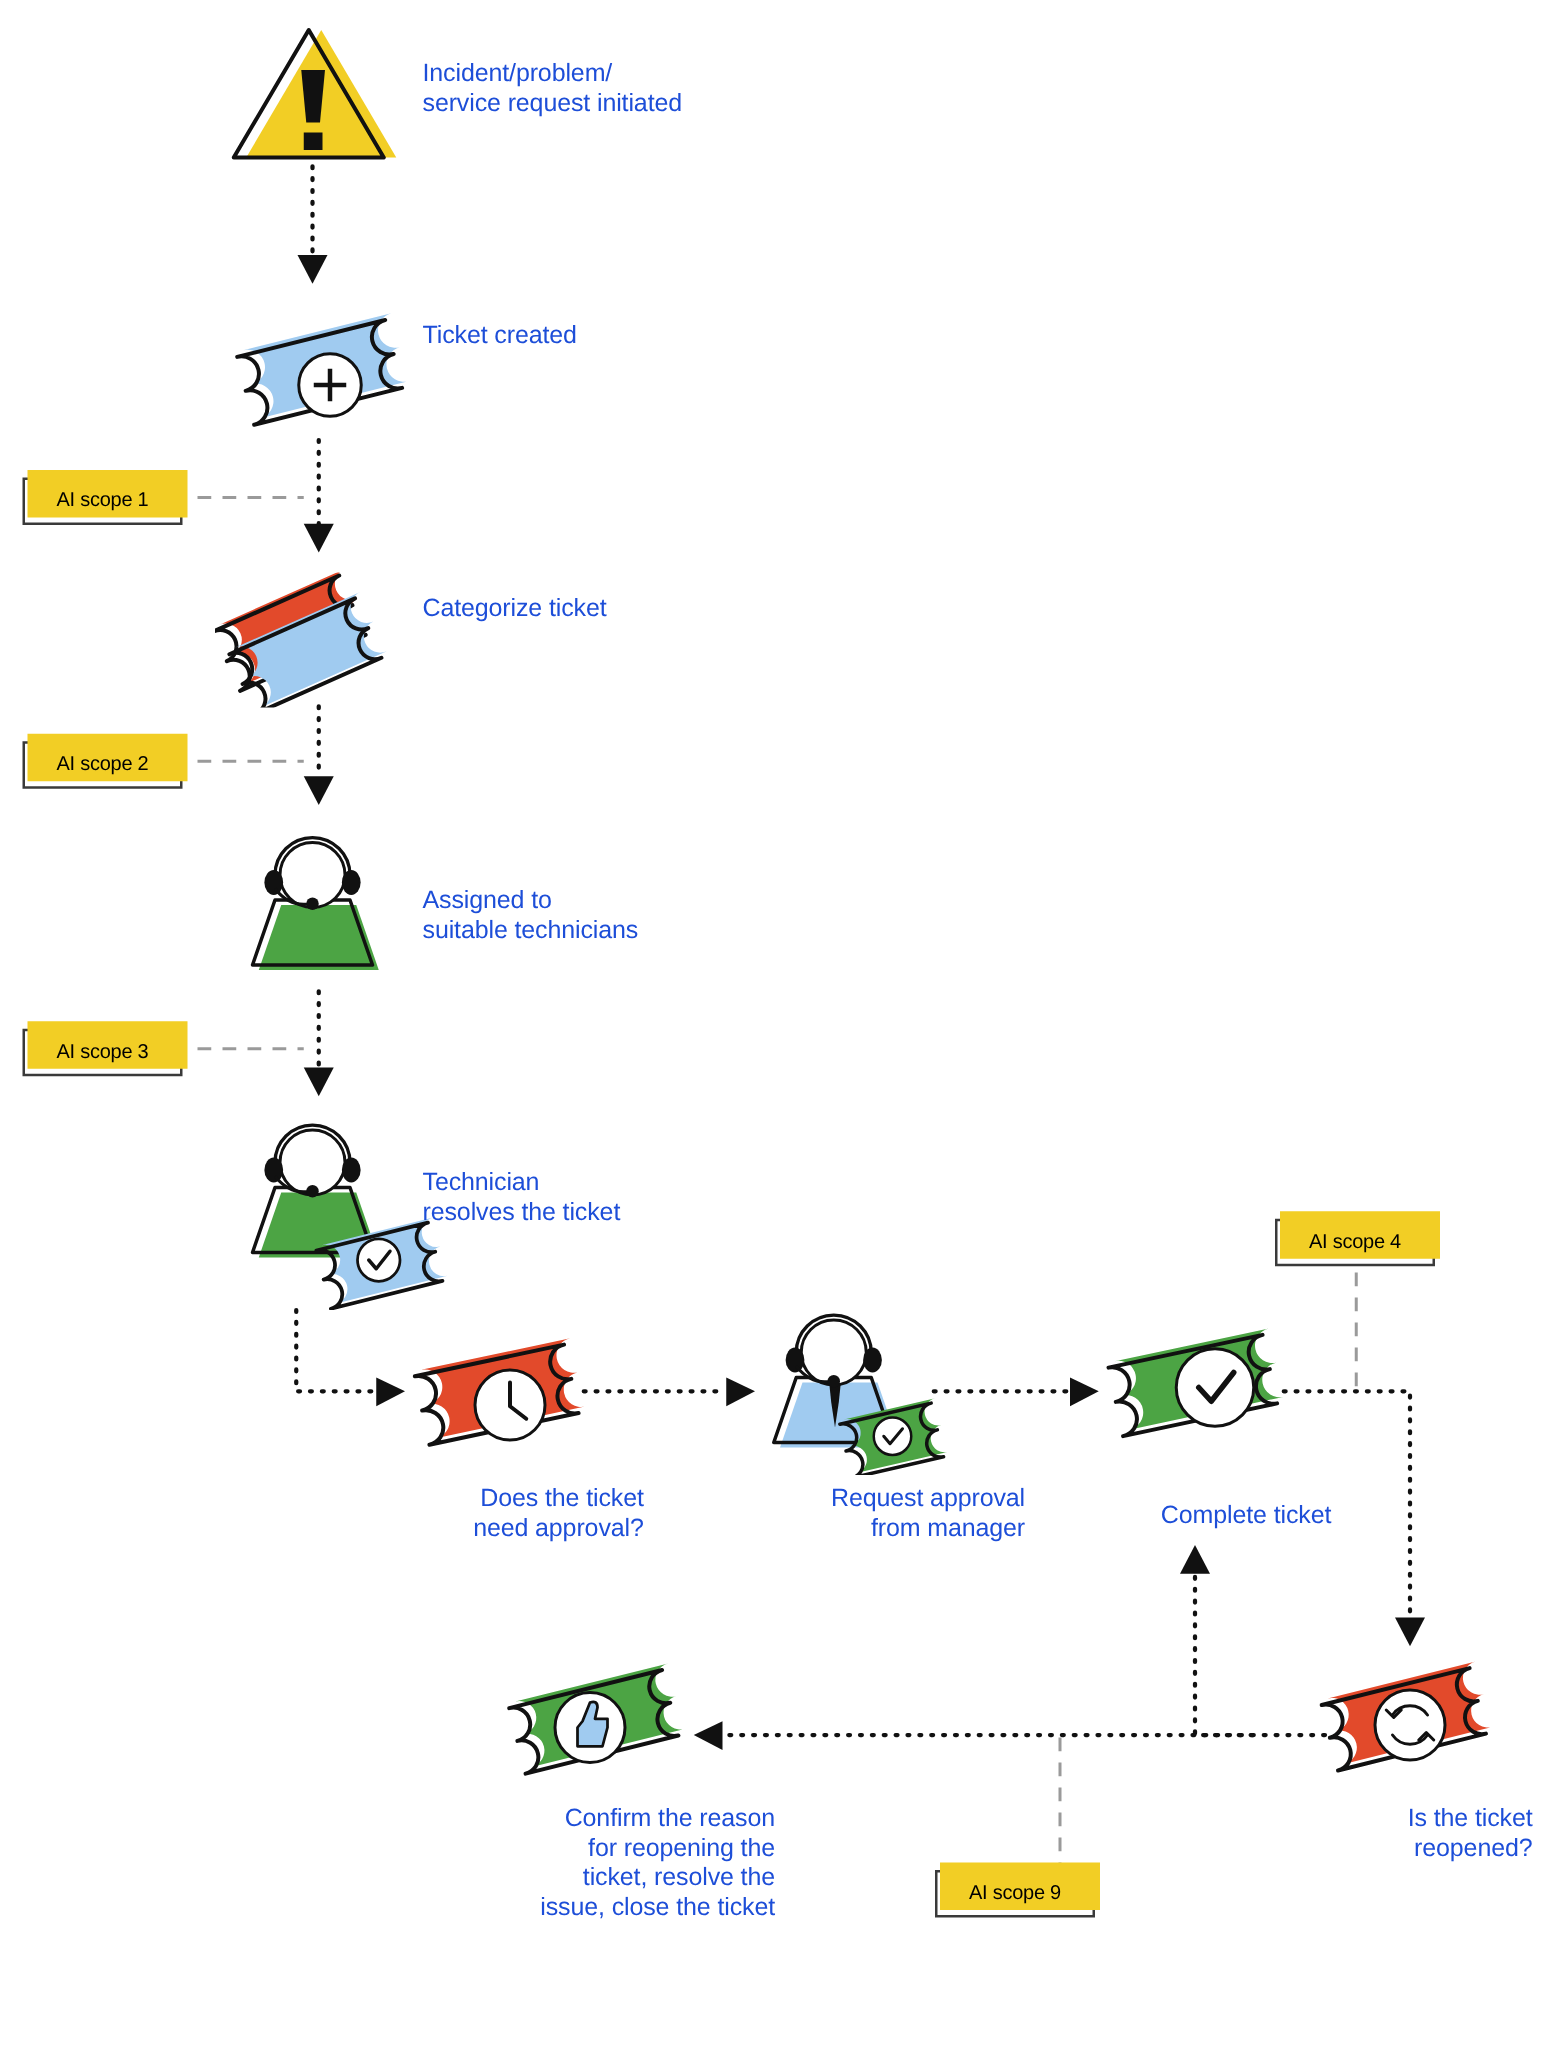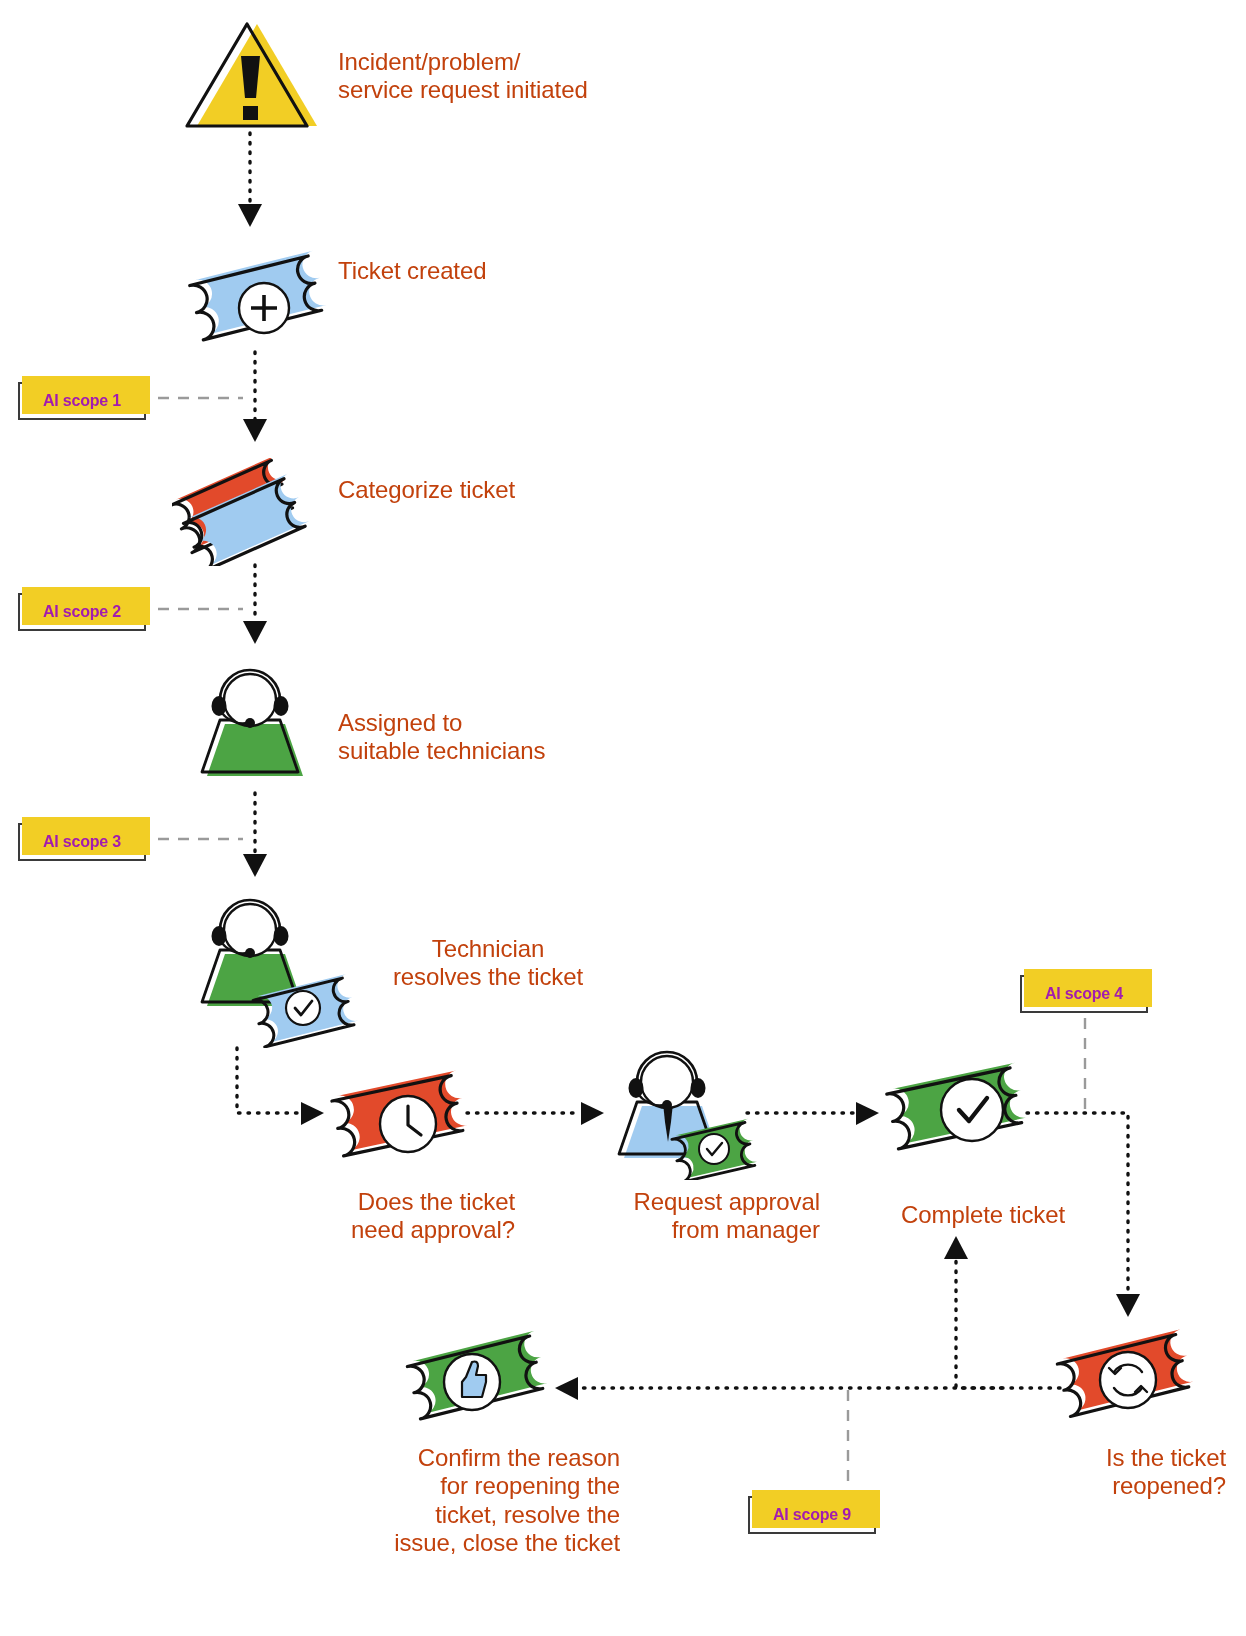--- a/index.html
+++ b/index.html
@@ -21,23 +21,23 @@
   .svg-layer {
     position: absolute;
     left: 0;
     top: 0;
     width: 1246px;
     height: 1636px;
     pointer-events: none;
   }
   .label {
     position: absolute;
-    font-size: 24px;
+    font-size: 20px;
     line-height: 1.18;
-    color: #c2410c;
+    color: #1d4ed8;
     letter-spacing: -0.1px;
     white-space: pre-line;
   }
   .label.center { text-align: right; }
   .scope-box {
     position: absolute;
     width: 130px;
     height: 44px;
   }
   .scope-box .shadow-rect {
@@ -62,22 +62,22 @@
   .scope-box .scope-text {
     position: absolute;
     left: 0;
     top: 6px;
     width: 128px;
     height: 38px;
     display: flex;
     align-items: center;
     justify-content: center;
     font-size: 16px;
-    font-weight: bold;
-    color: #a21caf;
+    font-weight: normal;
+    color: #000000;
     letter-spacing: -0.2px;
   }
   .node { position: absolute; }
 </style>
 </head>
 <body>
 
 <div id="canvas">
 
   <svg class="svg-layer" viewBox="0 0 1246 1636">
@@ -279,21 +279,21 @@
   <div class="label" style="left:338px; top:48px; width:300px;">Incident/problem/
 service request initiated</div>
 
   <div class="label" style="left:338px; top:257px; width:260px;">Ticket created</div>
 
   <div class="label" style="left:338px; top:476px; width:280px;">Categorize ticket</div>
 
   <div class="label" style="left:338px; top:709px; width:300px;">Assigned to
 suitable technicians</div>
 
-  <div class="label" style="left:338px; top:935px; width:300px;text-align:center;">Technician
+  <div class="label" style="left:338px; top:935px; width:300px;">Technician
 resolves the ticket</div>
 
   <div class="label center" style="left:275px; top:1188px; width:240px;">Does the ticket
 need approval?</div>
 
   <div class="label center" style="left:550px; top:1188px; width:270px;">Request approval
 from manager</div>
 
   <div class="label center" style="left:855px; top:1201px; width:210px;">Complete ticket</div>
 

